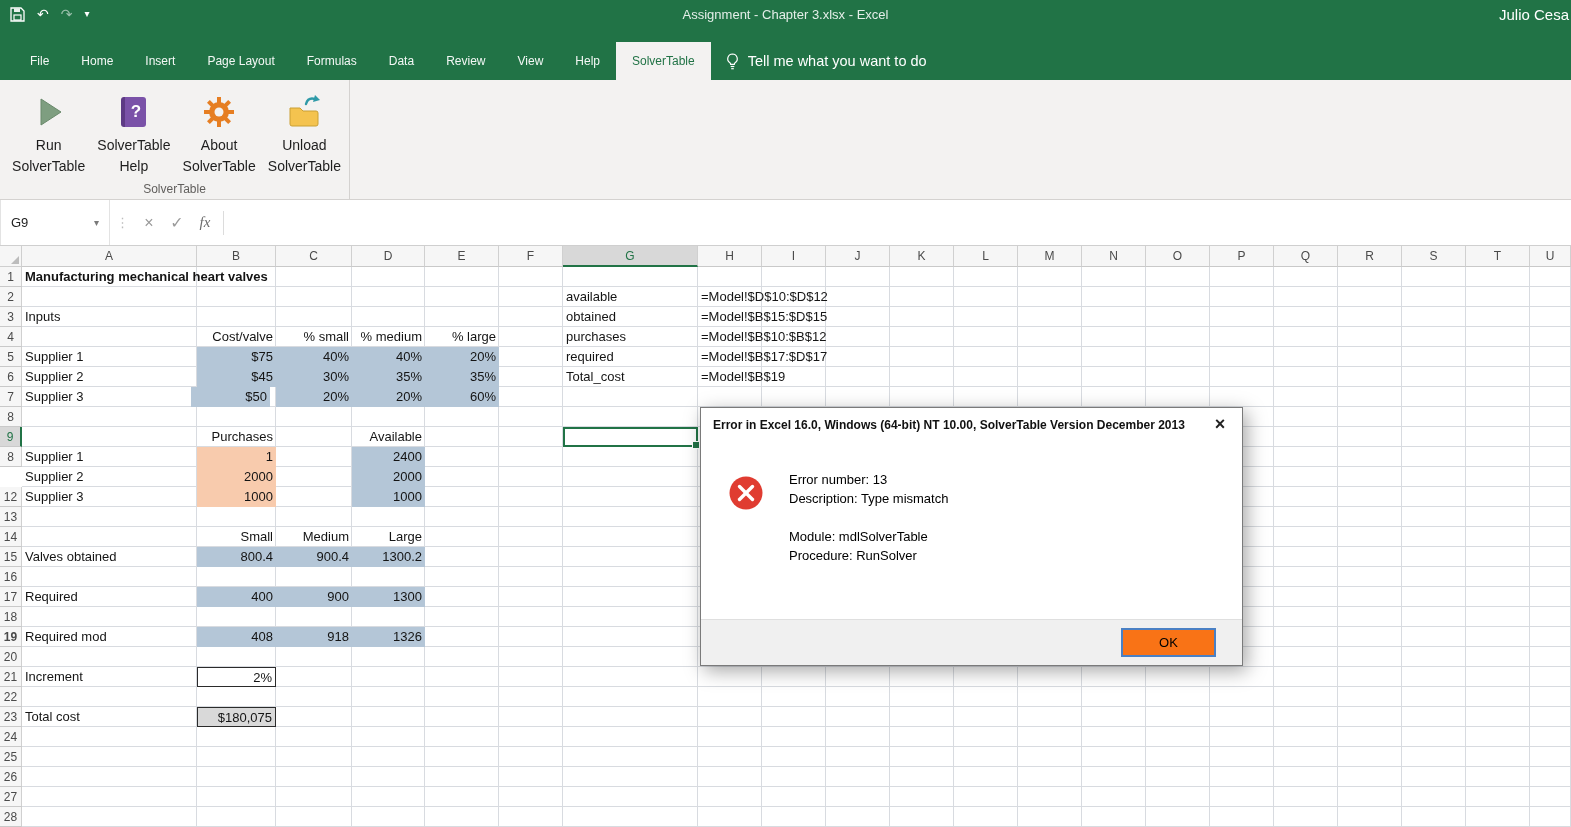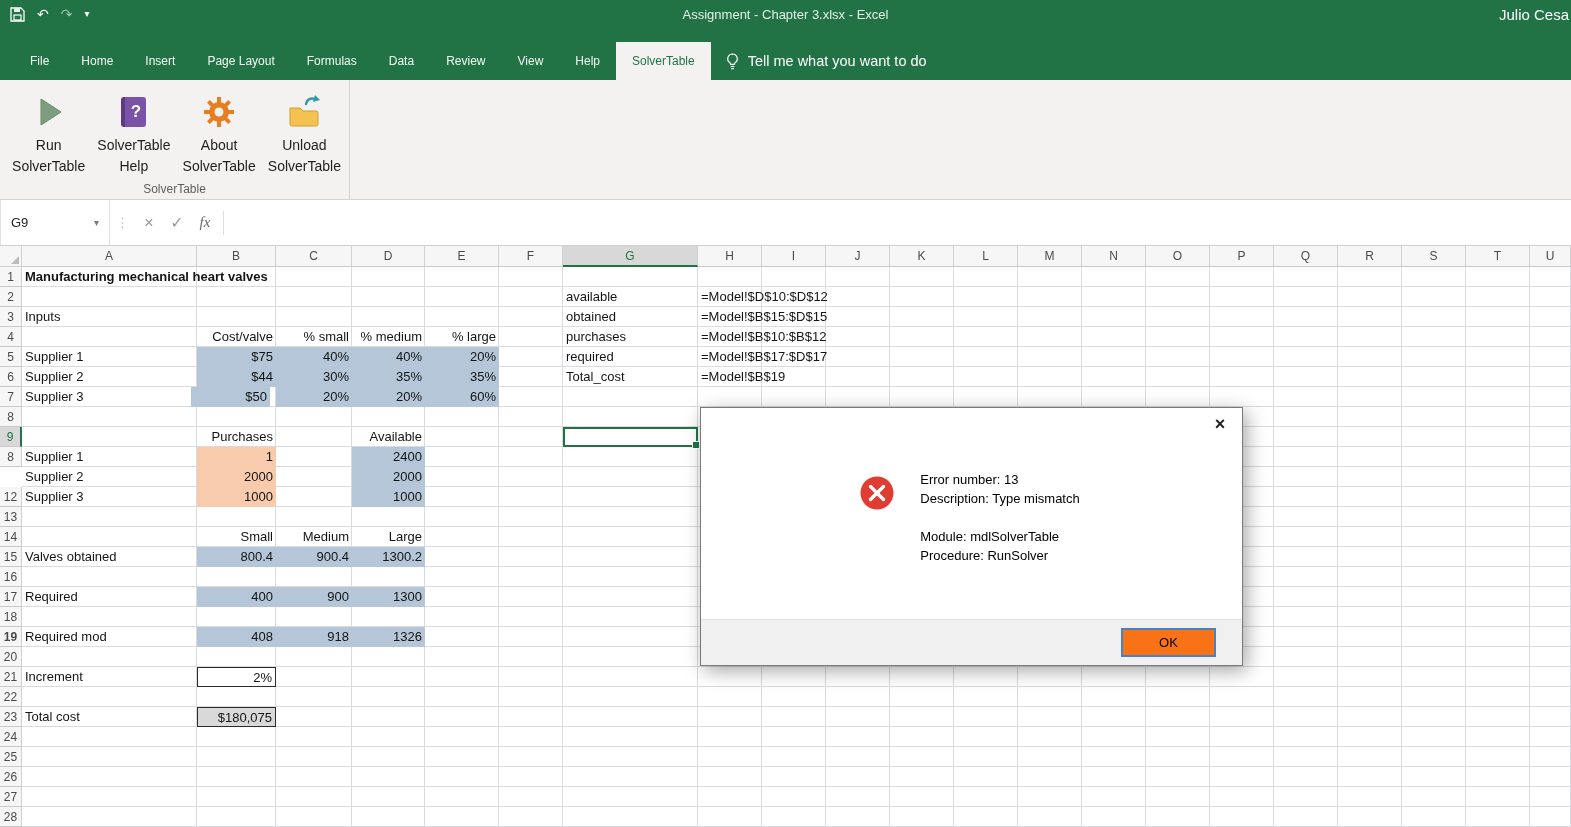--- a/index.html
+++ b/index.html
@@ -75,21 +75,21 @@
   .selection { position:absolute; border:2px solid var(--green); background:#fff; z-index:5; }
   .selection::after { content:''; position:absolute; right:-4px; bottom:-4px; width:6px; height:6px;
     background:var(--green); border:1px solid #fff; }
   
   .dialog { position:absolute; left:700px; top:407px; width:543px; background:#fff;
     border:1px solid #7a7a7a; box-shadow:4px 5px 18px rgba(0,0,0,.35); z-index:50; font-size:13px; }
   .dlg-title { height:34px; display:flex; align-items:center; padding-left:12px;
     font-size:12px; font-weight:600; color:#111; position:relative; background:#fff; }
   .dlg-close { position:absolute; right:0; top:0; width:44px; height:33px;
     display:flex; align-items:center; justify-content:center; font-size:18px; color:#222; }
-  .dlg-body { height:177px; display:flex; gap:26px; padding:0 31px 0 28px; background:#fff;justify-content:center; }
+  .dlg-body { height:177px; display:flex; gap:26px; padding:0 31px 0 28px; background:#fff; }
   .err-icon { width:34px; height:34px; flex:none; margin-top:34px; }
   .dlg-lines { margin-top:28px; line-height:19px; color:#000; }
   .dlg-gap { height:19px; }
   .dlg-footer { height:46px; background:#f0f0f0; border-top:1px solid #dfdfdf;
     display:flex; align-items:center; justify-content:flex-end; padding-right:26px; }
   .ok { width:95px; height:29px; background:#f97316; border:2px solid var(--ok_blue);
     font-size:13px; font-family:inherit; color:#000; }
 </style>
 </head>
 <body>
@@ -316,21 +316,21 @@
         <div class="cell a-l" style="left: 541px; top: 60px;">purchases</div>
         <div class="cell a-l" style="left: 676px; top: 60px;">=Model!$B$10:$B$12</div>
         <div class="cell a-l" style="left: 0px; top: 80px;">Supplier 1</div>
         <div class="cell a-r f-blue" style="left: 175px; top: 80px; width: 79px;">$75</div>
         <div class="cell a-r f-blue" style="left: 254px; top: 80px; width: 76px;">40%</div>
         <div class="cell a-r f-blue" style="left: 330px; top: 80px; width: 73px;">40%</div>
         <div class="cell a-r f-blue" style="left: 403px; top: 80px; width: 74px;">20%</div>
         <div class="cell a-l" style="left: 541px; top: 80px;">required</div>
         <div class="cell a-l" style="left: 676px; top: 80px;">=Model!$B$17:$D$17</div>
         <div class="cell a-l" style="left: 0px; top: 100px;">Supplier 2</div>
-        <div class="cell a-r f-blue" style="left: 175px; top: 100px; width: 79px;">$44</div>
+        <div class="cell a-r f-blue" style="left: 175px; top: 100px; width: 79px;">$45</div>
         <div class="cell a-r f-blue" style="left: 254px; top: 100px; width: 76px;">30%</div>
         <div class="cell a-r f-blue" style="left: 330px; top: 100px; width: 73px;">35%</div>
         <div class="cell a-r f-blue" style="left: 403px; top: 100px; width: 74px;">35%</div>
         <div class="cell a-l" style="left: 541px; top: 100px;">Total_cost</div>
         <div class="cell a-l" style="left: 676px; top: 100px; text-align: center;">=Model!$B$19</div>
         <div class="cell a-l" style="left: 0px; top: 120px;">Supplier 3</div>
         <div class="cell a-r f-blue" style="left: 169px; top: 120px; width: 79px;">$50</div>
         <div class="cell a-r f-blue" style="left: 254px; top: 120px; width: 76px;">20%</div>
         <div class="cell a-r f-blue" style="left: 330px; top: 120px; width: 73px;">20%</div>
         <div class="cell a-r f-blue" style="left: 403px; top: 120px; width: 74px;">60%</div>
@@ -363,20 +363,21 @@
         <div class="cell a-l" style="left: 0px; top: 400px;">Increment</div>
         <div class="cell a-r f-white bordered" style="left: 175px; top: 400px; width: 79px;">2%</div>
         <div class="cell a-l" style="left: 0px; top: 440px;">Total cost</div>
         <div class="cell a-r f-gray bordered" style="left: 175px; top: 440px; width: 79px;">$180,075</div>
         <div class="selection" style="left: 541px; top: 160px; width: 135px; height: 20px;"></div>
       </div>
   </div>
 
   <div class="dialog">
     <div class="dlg-title">
+      <span>Error in Excel 16.0, Windows (64-bit) NT 10.00, SolverTable Version December 2013</span>
       <span class="dlg-close">×</span>
     </div>
     <div class="dlg-body">
       <div class="err-icon">
         <svg width="34" height="34" viewBox="0 0 34 34">
           <circle cx="17" cy="17" r="16.5" fill="#e03c31"></circle>
           <line x1="10.5" y1="10.5" x2="23.5" y2="23.5" stroke="#fff" stroke-width="3.4" stroke-linecap="round"></line>
           <line x1="23.5" y1="10.5" x2="10.5" y2="23.5" stroke="#fff" stroke-width="3.4" stroke-linecap="round"></line>
         </svg>
       </div>

